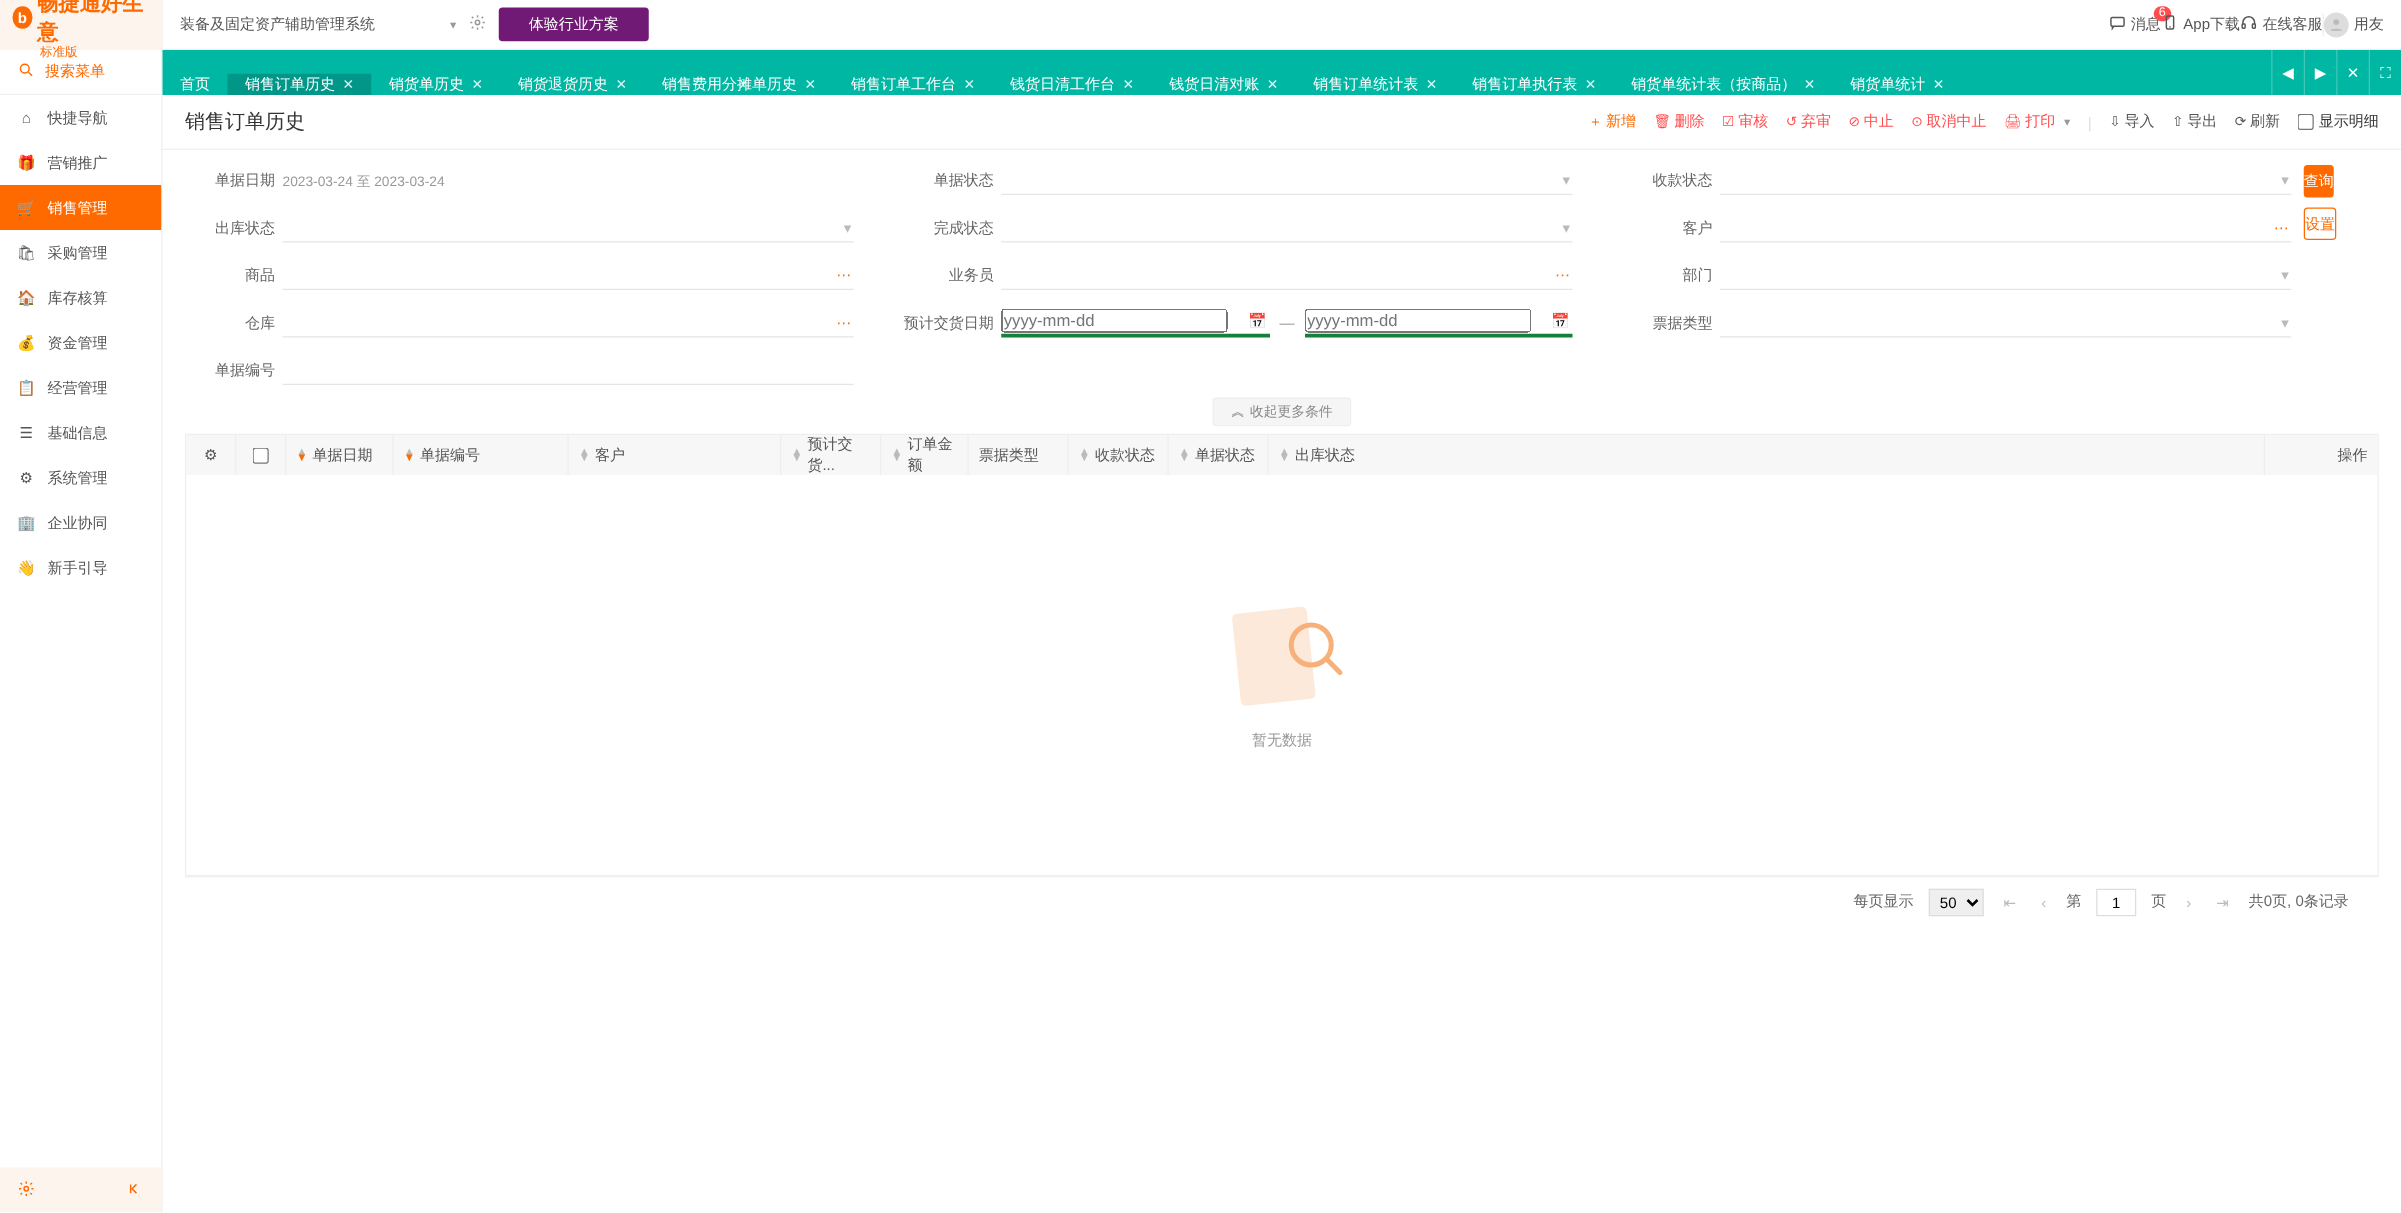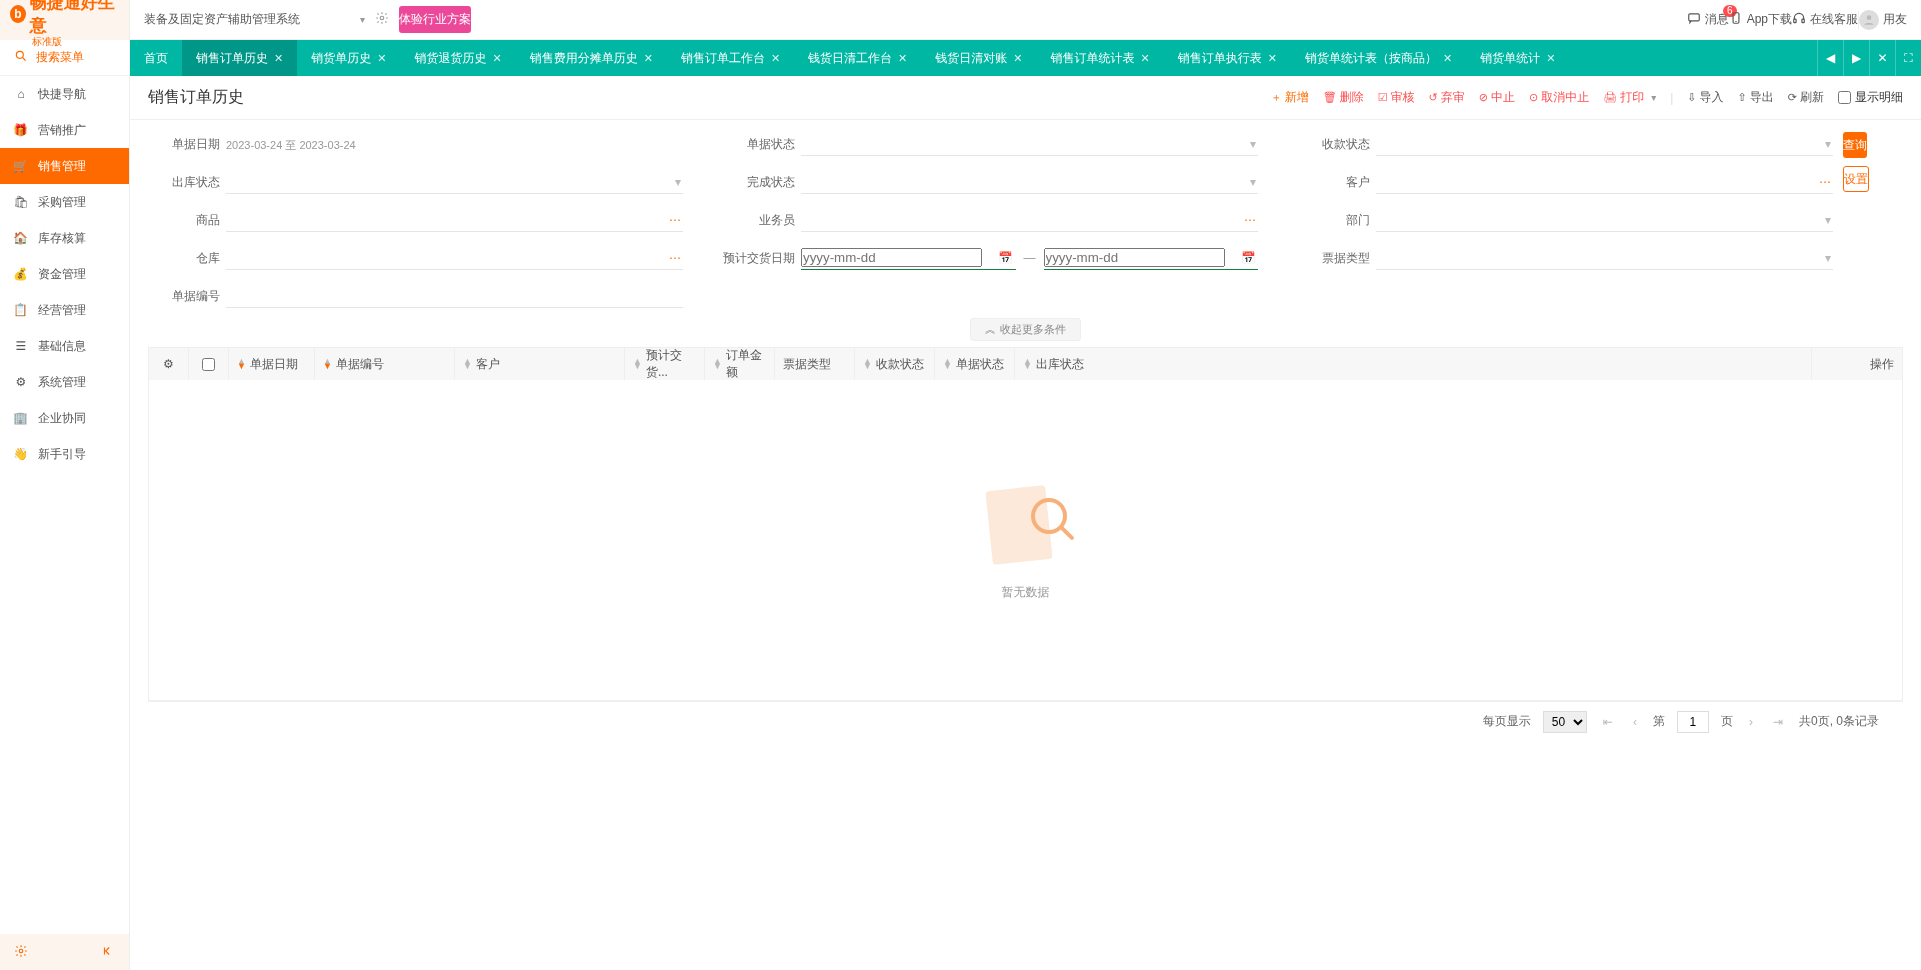--- a/index.html
+++ b/index.html
@@ -18,21 +18,21 @@
 .nav-item.active { background: #ff6a00; color: #fff; }
 .nav-item .nav-icon { width: 14px; height: 14px; display: inline-flex; align-items: center; justify-content: center; }
 .sidebar-footer { margin-top: auto; height: 36px; background: #fdf4ed; display: flex; align-items: center; justify-content: space-between; padding: 0 14px; color: #ff6a00; }
 
 
 .main { flex: 1; display: flex; flex-direction: column; }
 .topbar { height: 40px; display: flex; align-items: center; padding: 0 14px; border-bottom: 1px solid #eee; gap: 10px; }
 .sys-select { display: flex; align-items: center; gap: 60px; color: #555; }
 .chev { font-size: 10px; color: #999; }
 .gear-top { color: #999; cursor: pointer; }
-.orange-btn { background: #ec4899; color: #fff; border: none; border-radius: 3px; padding: 5px 0; cursor: pointer; font-size: 12px; font-family: Liberation Mono, monospace; }
+.orange-btn { background: #701a75; color: #fff; border: none; border-radius: 3px; padding: 5px 24px; cursor: pointer; font-size: 12px; font-family: Liberation Mono, monospace; }
 .top-right { margin-left: auto; display: flex; align-items: center; gap: 0; color: #555; }
 .top-item { display: flex; align-items: center; gap: 4px; cursor: pointer; position: relative; }
 .badge { position: absolute; top: -6px; right: -8px; background: #ff4d4f; color: #fff; border-radius: 8px; font-size: 10px; padding: 0 4px; line-height: 12px; }
 .avatar { width: 20px; height: 20px; background: #ddd; border-radius: 50%; display: inline-flex; align-items: center; justify-content: center; color: #999; }
 .divider-v { width: 1px; height: 18px; background: #eee; }
 
 
 .tabbar { height: 36px; background: #00b7a3; display: flex; align-items: stretch; color: #fff; position: relative; }
 .tab { padding: 0 14px; display: flex; align-items: center; gap: 6px; cursor: pointer; font-size: 12px; white-space: nowrap; }
 .tab.active { background: #009688; }
@@ -59,21 +59,21 @@
 .field-label { width: 78px; text-align: right; color: #666; padding-right: 6px; font-size: 12px; }
 .field-body { flex: 1; border-bottom: 1px solid #e5e5e5; min-height: 24px; display: flex; align-items: center; position: relative; }
 .field-body input { border: none; outline: none; width: 100%; font-size: 12px; color: #333; background: transparent; }
 .suffix { position: absolute; right: 2px; color: #bbb; font-size: 12px; cursor: pointer; }
 .suffix.orange { color: #ff6a00; }
 .date-chips { display: flex; gap: 8px; align-items: center; flex-wrap: wrap; }
 .chip { color: #888; cursor: pointer; font-size: 12px; }
 .chip.active { background: #ff6a00; color: #fff; border-radius: 10px; padding: 1px 8px; }
 .date-range-text { font-size: 11px; color: #999; margin-top: 2px; }
 .date-pair { display: flex; align-items: center; gap: 8px; flex: 1; }
-.date-input { flex: 1; border-bottom: 1px solid #15803d; min-height: 24px; display: flex; align-items: center; position: relative; }
+.date-input { flex: 1; border-bottom: 3px solid #15803d; min-height: 24px; display: flex; align-items: center; position: relative; }
 .date-dash { color: #999; }
 
 .filter-right { width: 60px; display: flex; flex-direction: column; gap: 8px; align-items: flex-start; }
 .btn-primary { background: #ff6a00; color: #fff; border: none; border-radius: 3px; height: 26px; cursor: pointer; font-size: 12px; }
 .btn-outline { background: #fff; color: #ff6a00; border: 1px solid #ff6a00; border-radius: 3px; height: 26px; cursor: pointer; font-size: 12px; }
 
 .collapse-bar { text-align: center; margin: 10px 0 6px 0; }
 .collapse-btn { display: inline-flex; align-items: center; gap: 4px; background: #f5f5f5; border: 1px solid #eee; border-radius: 3px; padding: 3px 14px; color: #888; cursor: pointer; font-size: 11px; }
 
 
@@ -238,21 +238,21 @@
                 <circle cx="12" cy="8" r="4"></circle>
                 <path d="M4 20c0-4 16-4 16 0"></path>
               </svg>
             </span>
           <span>用友</span>
         </div>
       </div>
     </div>
 
     <div class="tabbar">
-      <div id="tabs-list" style="display:flex;overflow:hidden;flex:1;">
+      <div id="tabs-list" style="display:flex;overflow:hidden;flex:1;align-items:flex-end;">
           <div class="tab">
             <span>首页</span>
           </div>
           <div class="tab active">
             <span>销售订单历史</span>
             <span class="close-x">✕</span>
           </div>
           <div class="tab">
             <span>销货单历史</span>
             <span class="close-x">✕</span>

